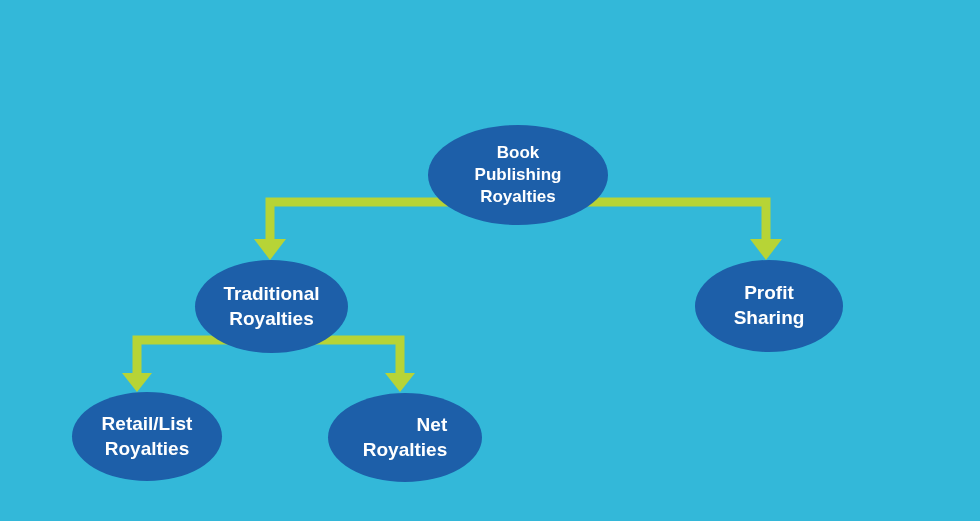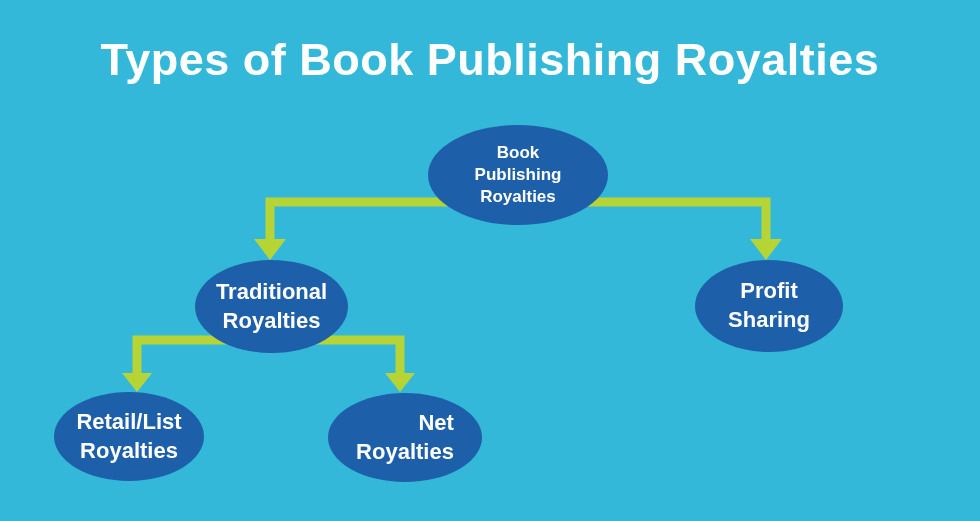--- a/index.html
+++ b/index.html
@@ -52,38 +52,37 @@
     z-index: 1;
     background: var(--node, #1d5fa9);
     border-radius: 50%;
     display: flex;
     align-items: center;
     justify-content: center;
     text-align: center;
   }
   .node-label {
     color: var(--text, #ffffff);
-    font-size: 22px;
+    font-size: 19px;
     font-weight: bold;
     line-height: 1.3;
     white-space: pre-line;
   }
   .node-root        { left: 428px; top: 125px; width: 180px; height: 100px; }
   .node-root .node-label { font-size: 17px; }
   .node-traditional { left: 195px; top: 260px; width: 153px; height: 93px; }
   .node-profit      { left: 695px; top: 260px; width: 148px; height: 92px; }
-  .node-retail      { left:  54px; top: 392px; width: 150px; height: 89px; }
+  .node-retail      { left:  72px; top: 392px; width: 150px; height: 89px; }
   .node-net         { left: 328px; top: 393px; width: 154px; height: 89px; text-align: right; }
 </style>
 </head>
 <body>
 
 <div class="canvas">
 
-  <h1 class="title">Types of Book Publishing Royalties</h1>
 
   <svg class="connectors" viewBox="0 0 980 521" xmlns="http://www.w3.org/2000/svg" aria-hidden="true">
 
     <path d="M 270 241 L 270 202 L 766 202 L 766 241"></path>
     <polygon points="254,239 286,239 270,260"></polygon>
     <polygon points="750,239 782,239 766,260"></polygon>
 
     <path d="M 137 375 L 137 340 L 400 340 L 400 375"></path>
     <polygon points="122,373 152,373 137,392"></polygon>
     <polygon points="385,373 415,373 400,392"></polygon>

